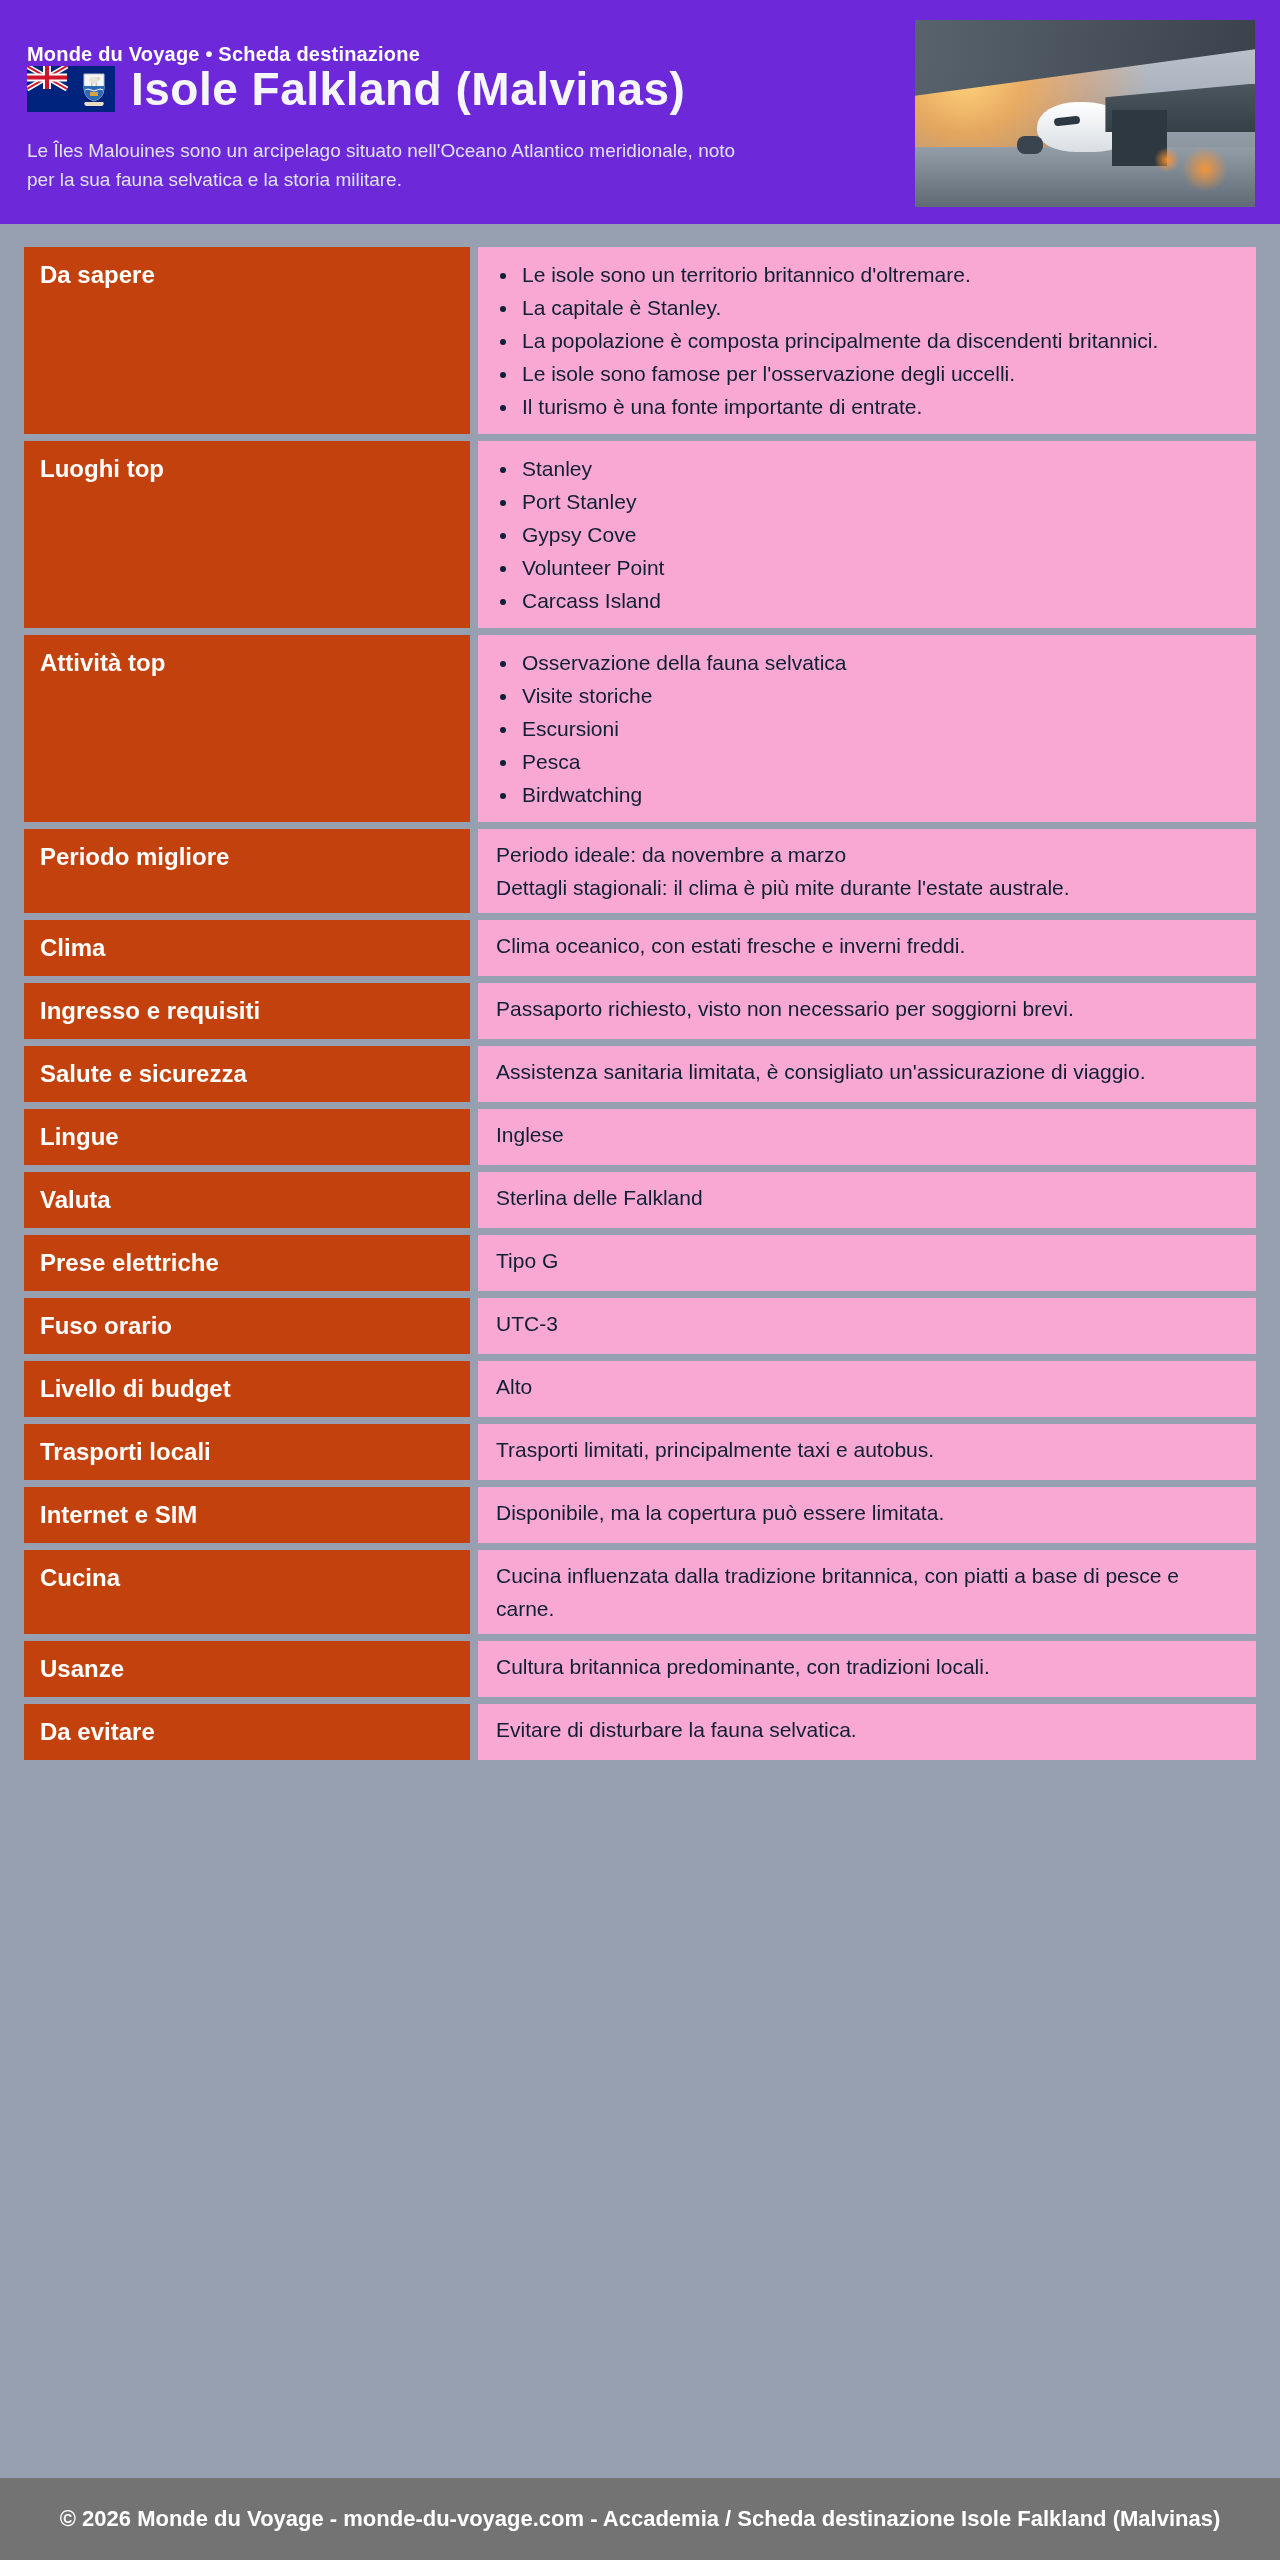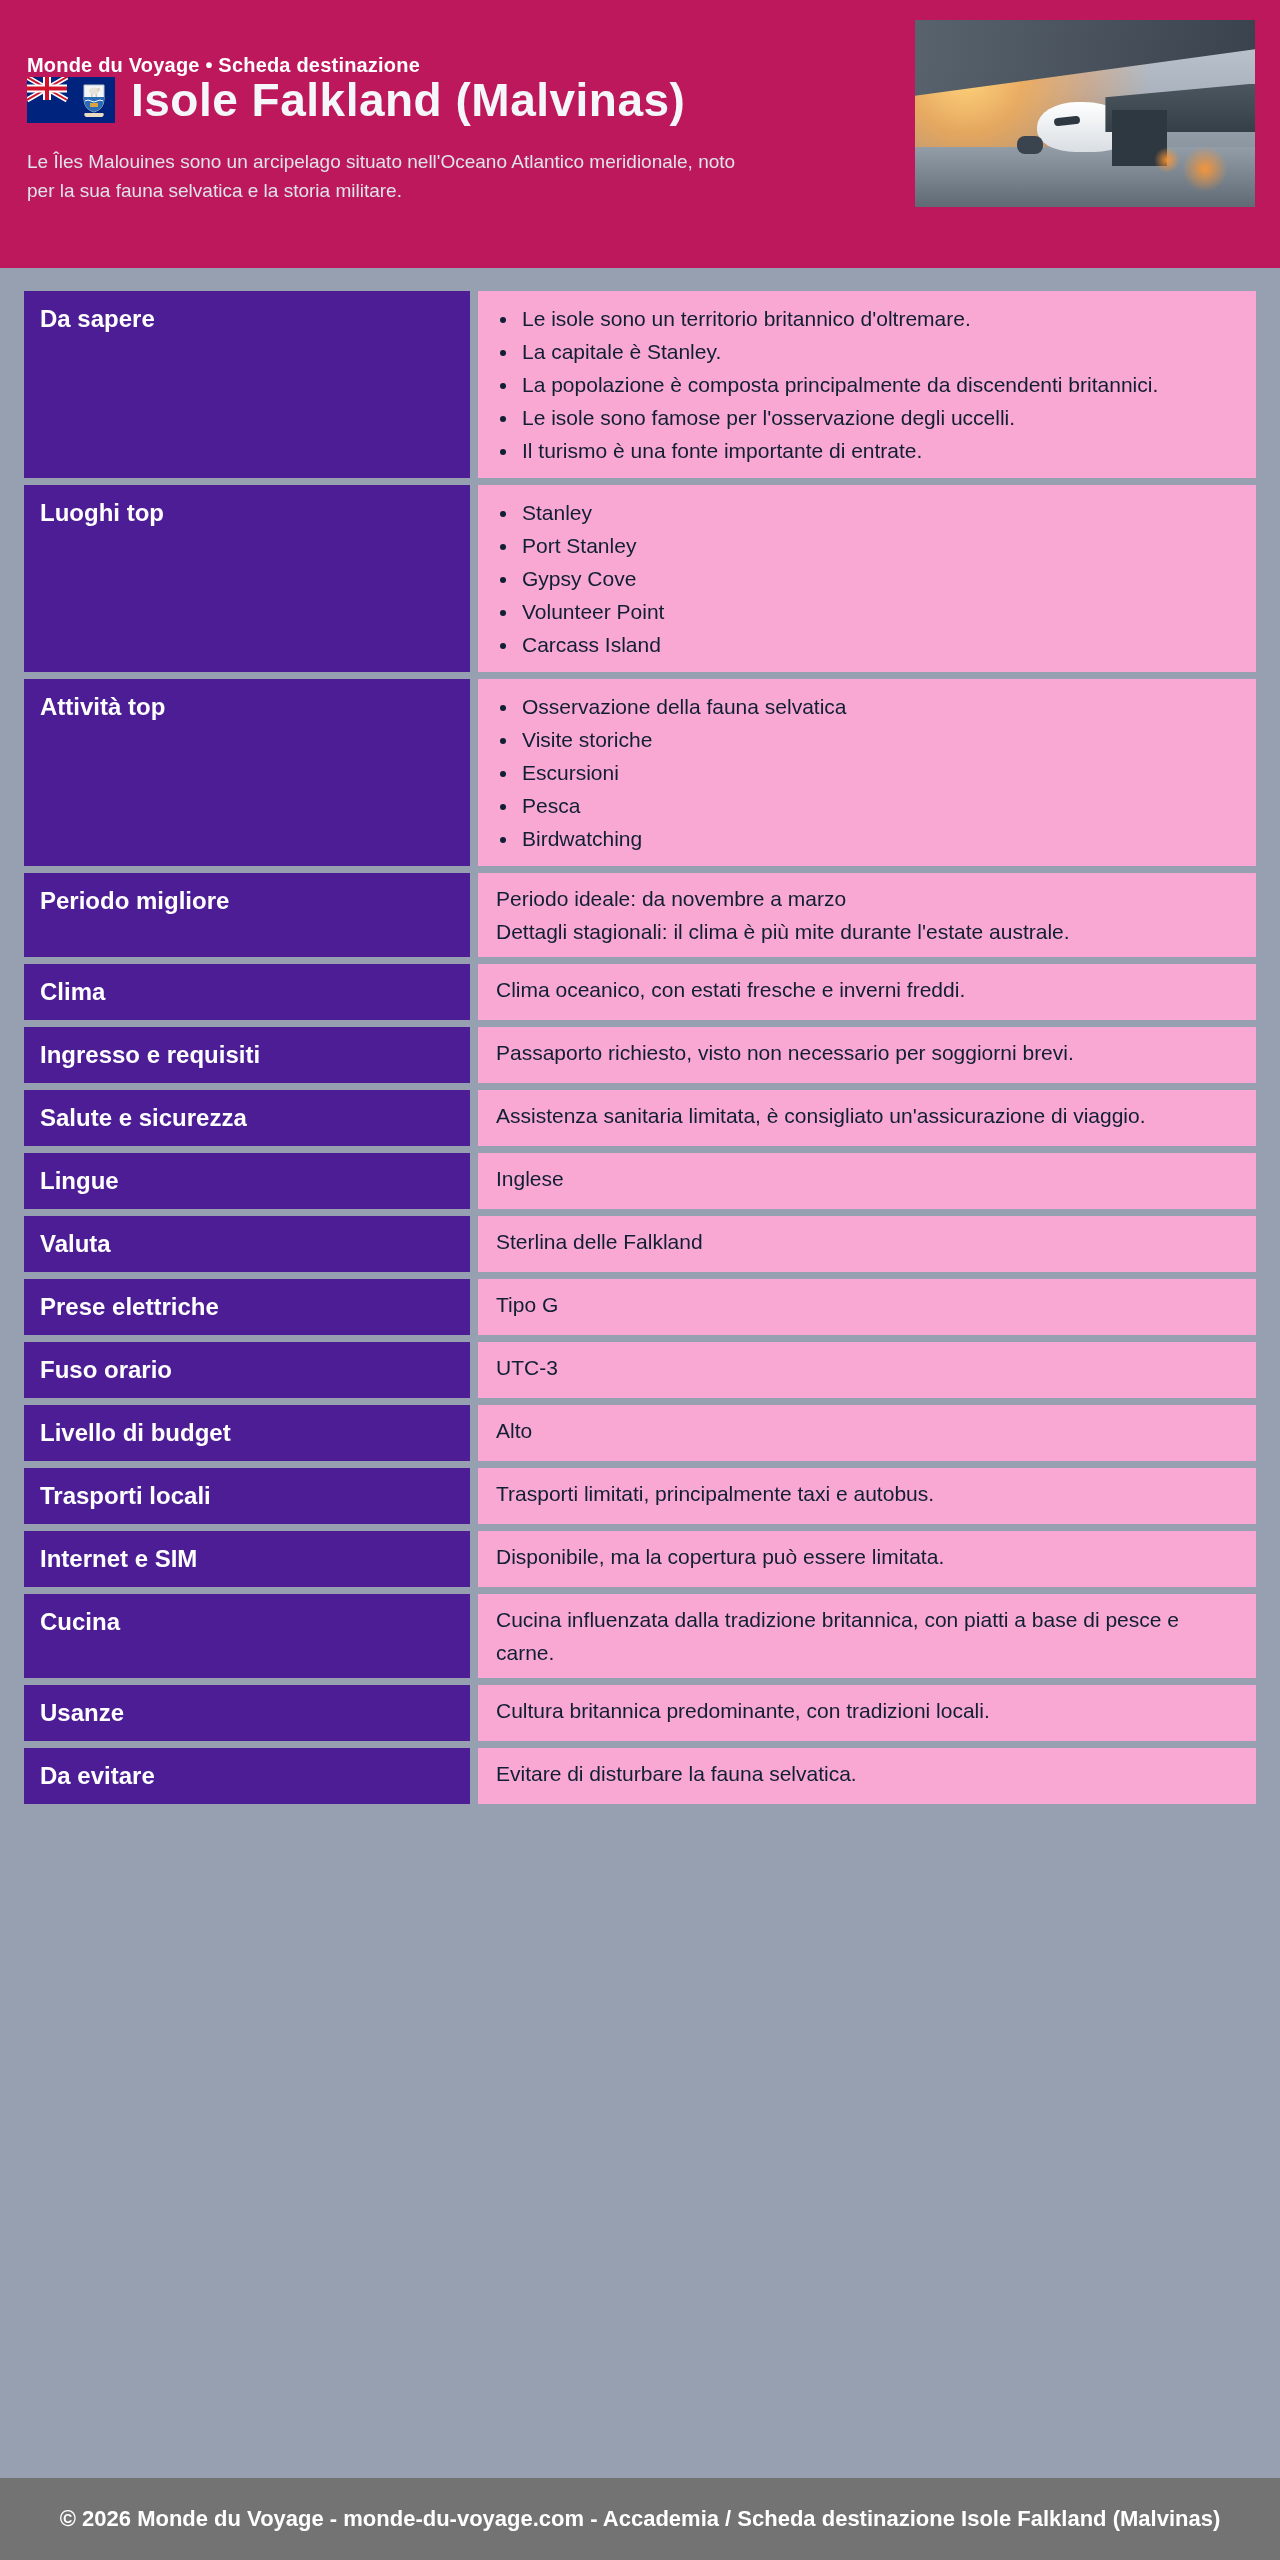--- a/index.html
+++ b/index.html
@@ -7,24 +7,24 @@
   body {
     width:1280px; height:2560px;
     background:#97a0b1;
     display:flex; flex-direction:column;
     font-family:"Liberation Sans", sans-serif;
     -webkit-font-smoothing:antialiased;
   }
 
   
   header {
-    background:#be185d;
-    height:268px;
+    background:#6d28d9;
+    height:224px;
     position:relative;
-    padding:54px 24px 0 27px;
+    padding:43px 24px 0 27px;
     flex:0 0 auto;
   }
   .breadcrumb {
     color:#ffffff; font-size:20px; font-weight:bold; letter-spacing:.2px;
   }
   .title-line {
     display:flex; align-items:center; gap:16px; 
   }
   .flag { width:88px; height:46px; flex:0 0 auto; display:block; }
   h1.page-title {
@@ -81,21 +81,21 @@
     position:absolute; border-radius:50%;
     background:radial-gradient(circle, rgba(255,150,50,.9), rgba(255,150,50,0) 70%);
   }
   .photo .light1 { right:8%; bottom:8%; width:46px; height:46px; }
   .photo .light2 { right:22%; bottom:18%; width:26px; height:26px; }
 
   
   main { padding:23px 24px 0 24px; display:flex; flex-direction:column; gap:7px; flex:0 0 auto; }
   .row { display:flex; gap:8px; align-items:stretch; }
   .cell-label {
-    flex:0 0 446px; background:#4c1d95; color:#ffffff;
+    flex:0 0 446px; background:#c2410c; color:#ffffff;
     font-size:24px; font-weight:bold; padding:13px 16px; line-height:30px;
   }
   .cell-value {
     flex:1 1 auto; background:#f9a8d4; color:#101f33;
     font-size:21px; padding:9px 18px; line-height:33px;
   }
   .cell-value ul { margin:2px 0; padding:0 0 0 23px; }
   .cell-value li { line-height:33px; padding-left:3px; }
   .cell-value .line { line-height:33px; }
 

